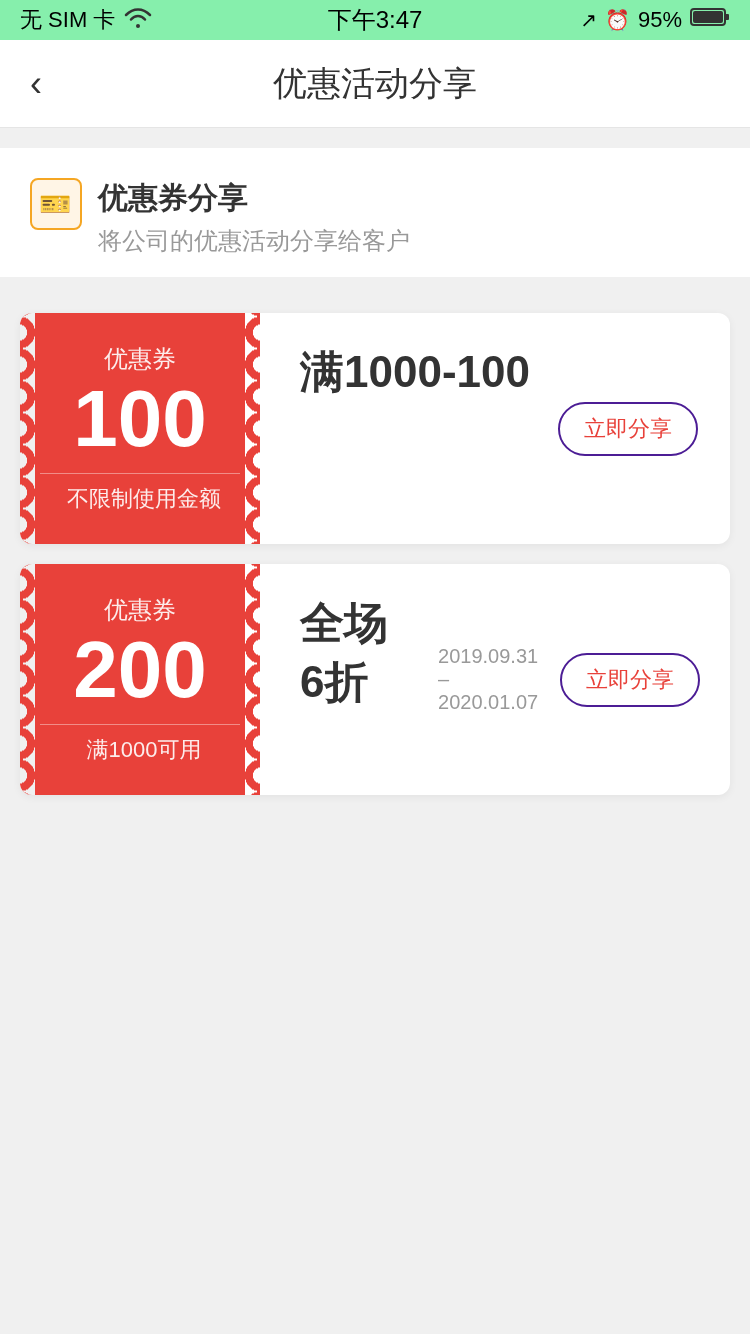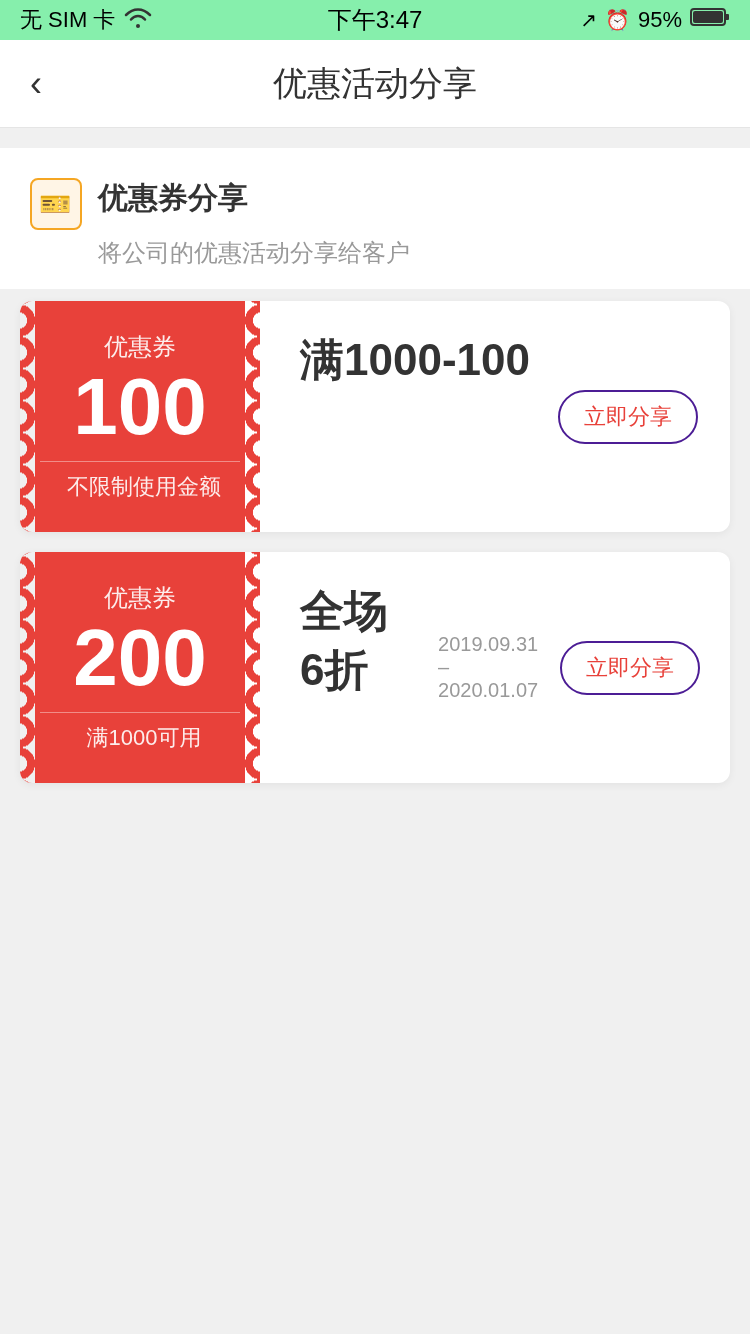--- a/index.html
+++ b/index.html
@@ -87,30 +87,30 @@
       display: flex;
       align-items: center;
       justify-content: center;
       font-size: 26px;
       flex-shrink: 0;
     }
     .section-text h2 {
       font-size: 30px;
       font-weight: 600;
       color: #333;
-      margin-bottom: 18px;
+      margin-bottom: 6px;
     }
     .section-text p {
       font-size: 24px;
       color: #999;
     }
 
     
     .coupon-list {
-      padding: 12px 20px 0 20px;
+      padding: 36px 20px 0 20px;
       display: flex;
       flex-direction: column;
       gap: 20px;
     }
 
     
     .coupon-card {
       background: #fff;
       border-radius: 12px;
       overflow: hidden;

